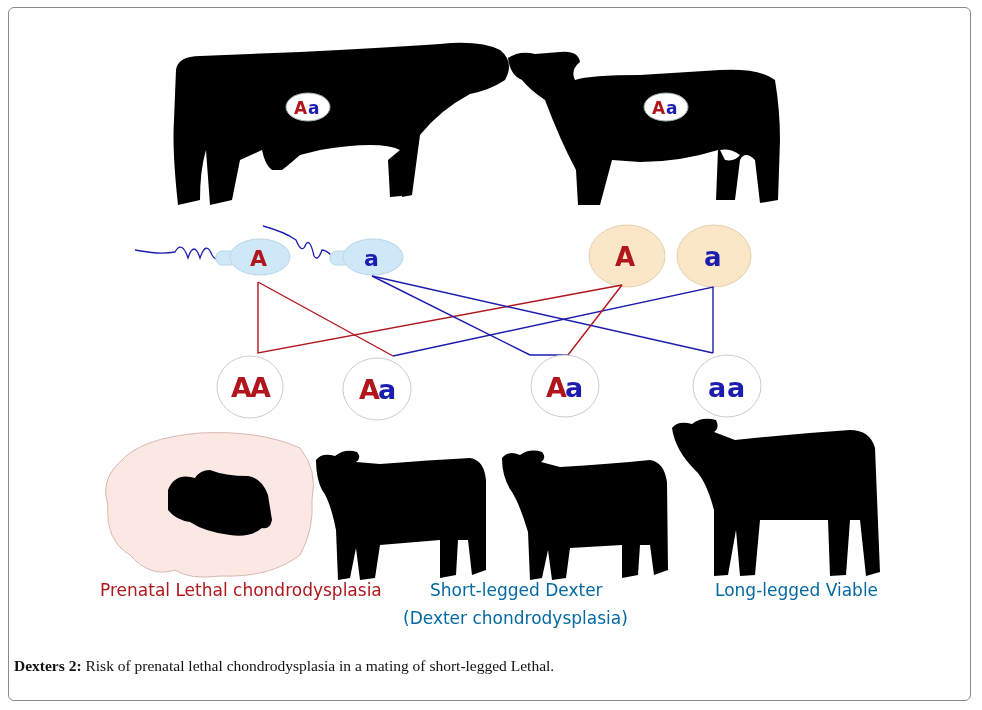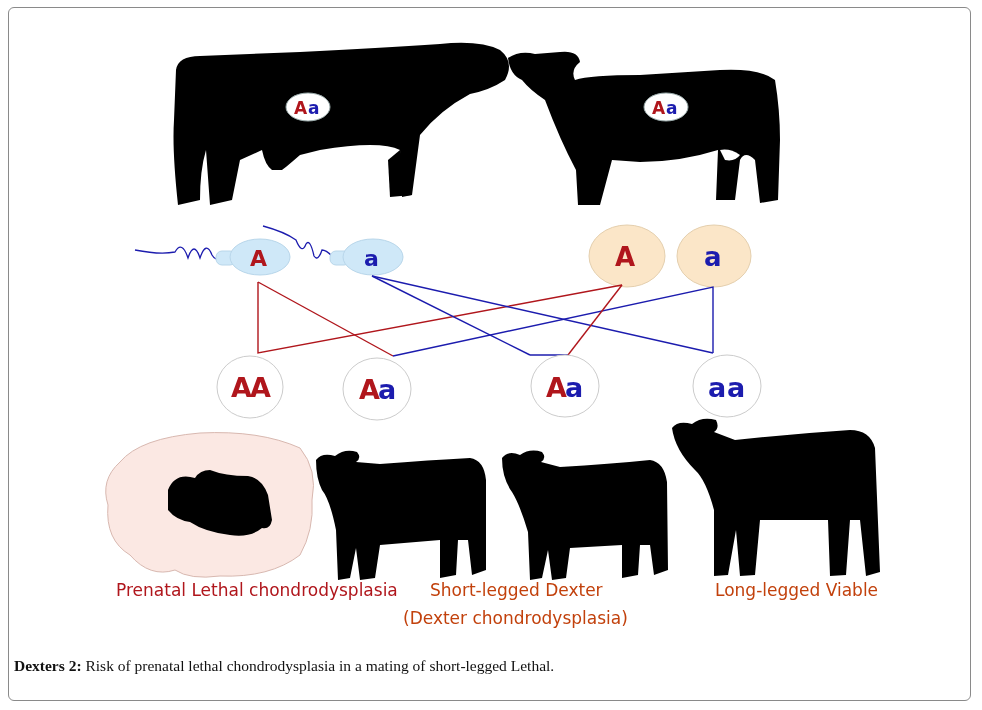--- a/index.html
+++ b/index.html
@@ -8,21 +8,21 @@
       position: absolute; left: 8px; top: 7px; width: 963px; height: 694px;
       border: 1.5px solid #8a8a8a; border-radius: 6px; box-sizing: border-box;
       background: #fff;
     }
     svg.diagram { position: absolute; left: 0; top: 0; }
     .lbl {
       position: absolute; font-family: "DejaVu Sans", sans-serif; font-size: 17px;
       white-space: nowrap;
     }
     .red { color: #b0161c; }
-    .blue { color: #c2410c; }
+    .blue { color: #0369a1; }
     .caption {
       position: absolute; left: 14px; top: 657px;
       font-family: "Liberation Serif", serif; font-size: 15.5px; color: #111;
       white-space: nowrap;
     }
     .caption .fig { font-weight: bold; }
     .gtext { font-family: "DejaVu Sans", sans-serif; font-weight: bold; }
   </style>
 </head>
 <body>
@@ -116,18 +116,18 @@
 
   <g>
     <path fill="#000" d="M502,458 Q508,450 520,455 Q530,448 542,452 Q547,458 541,462 L560,467 Q610,464 650,460 Q664,462 667,482 L668,570 L654,575 L650,545 L640,545 L638,575 L622,578 L622,545 L570,548 L566,578 L552,580 L548,550 L542,578 L530,580 L528,532 Q520,505 512,492 Q502,478 502,458 Z"></path>
   </g>
 
   <g>
     <path fill="#000" d="M672,428 Q678,420 692,424 Q702,416 716,420 Q720,428 714,432 L735,440 Q790,434 850,430 Q870,430 875,448 L880,572 L866,576 L860,520 L850,520 L846,575 L830,576 L828,520 L760,520 L755,575 L740,576 L736,530 L728,575 L714,576 L714,510 Q706,480 695,470 Q675,450 672,428 Z"></path>
   </g>
 </svg>
 
-<div class="lbl red" style="left:116px; top:580px;">Prenatal Lethal chondrodysplasia</div>
+<div class="lbl red" style="left:100px; top:580px;">Prenatal Lethal chondrodysplasia</div>
 <div class="lbl blue" style="left:430px; top:580px;">Short-legged Dexter</div>
 <div class="lbl blue" style="left:403px; top:608px;">(Dexter chondrodysplasia)</div>
 <div class="lbl blue" style="left:715px; top:580px;">Long-legged Viable</div>
 
 <div class="caption"><span class="fig">Dexters 2:</span><span> Risk of prenatal lethal chondrodysplasia in a mating of short-legged Lethal.</span></div>
 
 </body></html>

